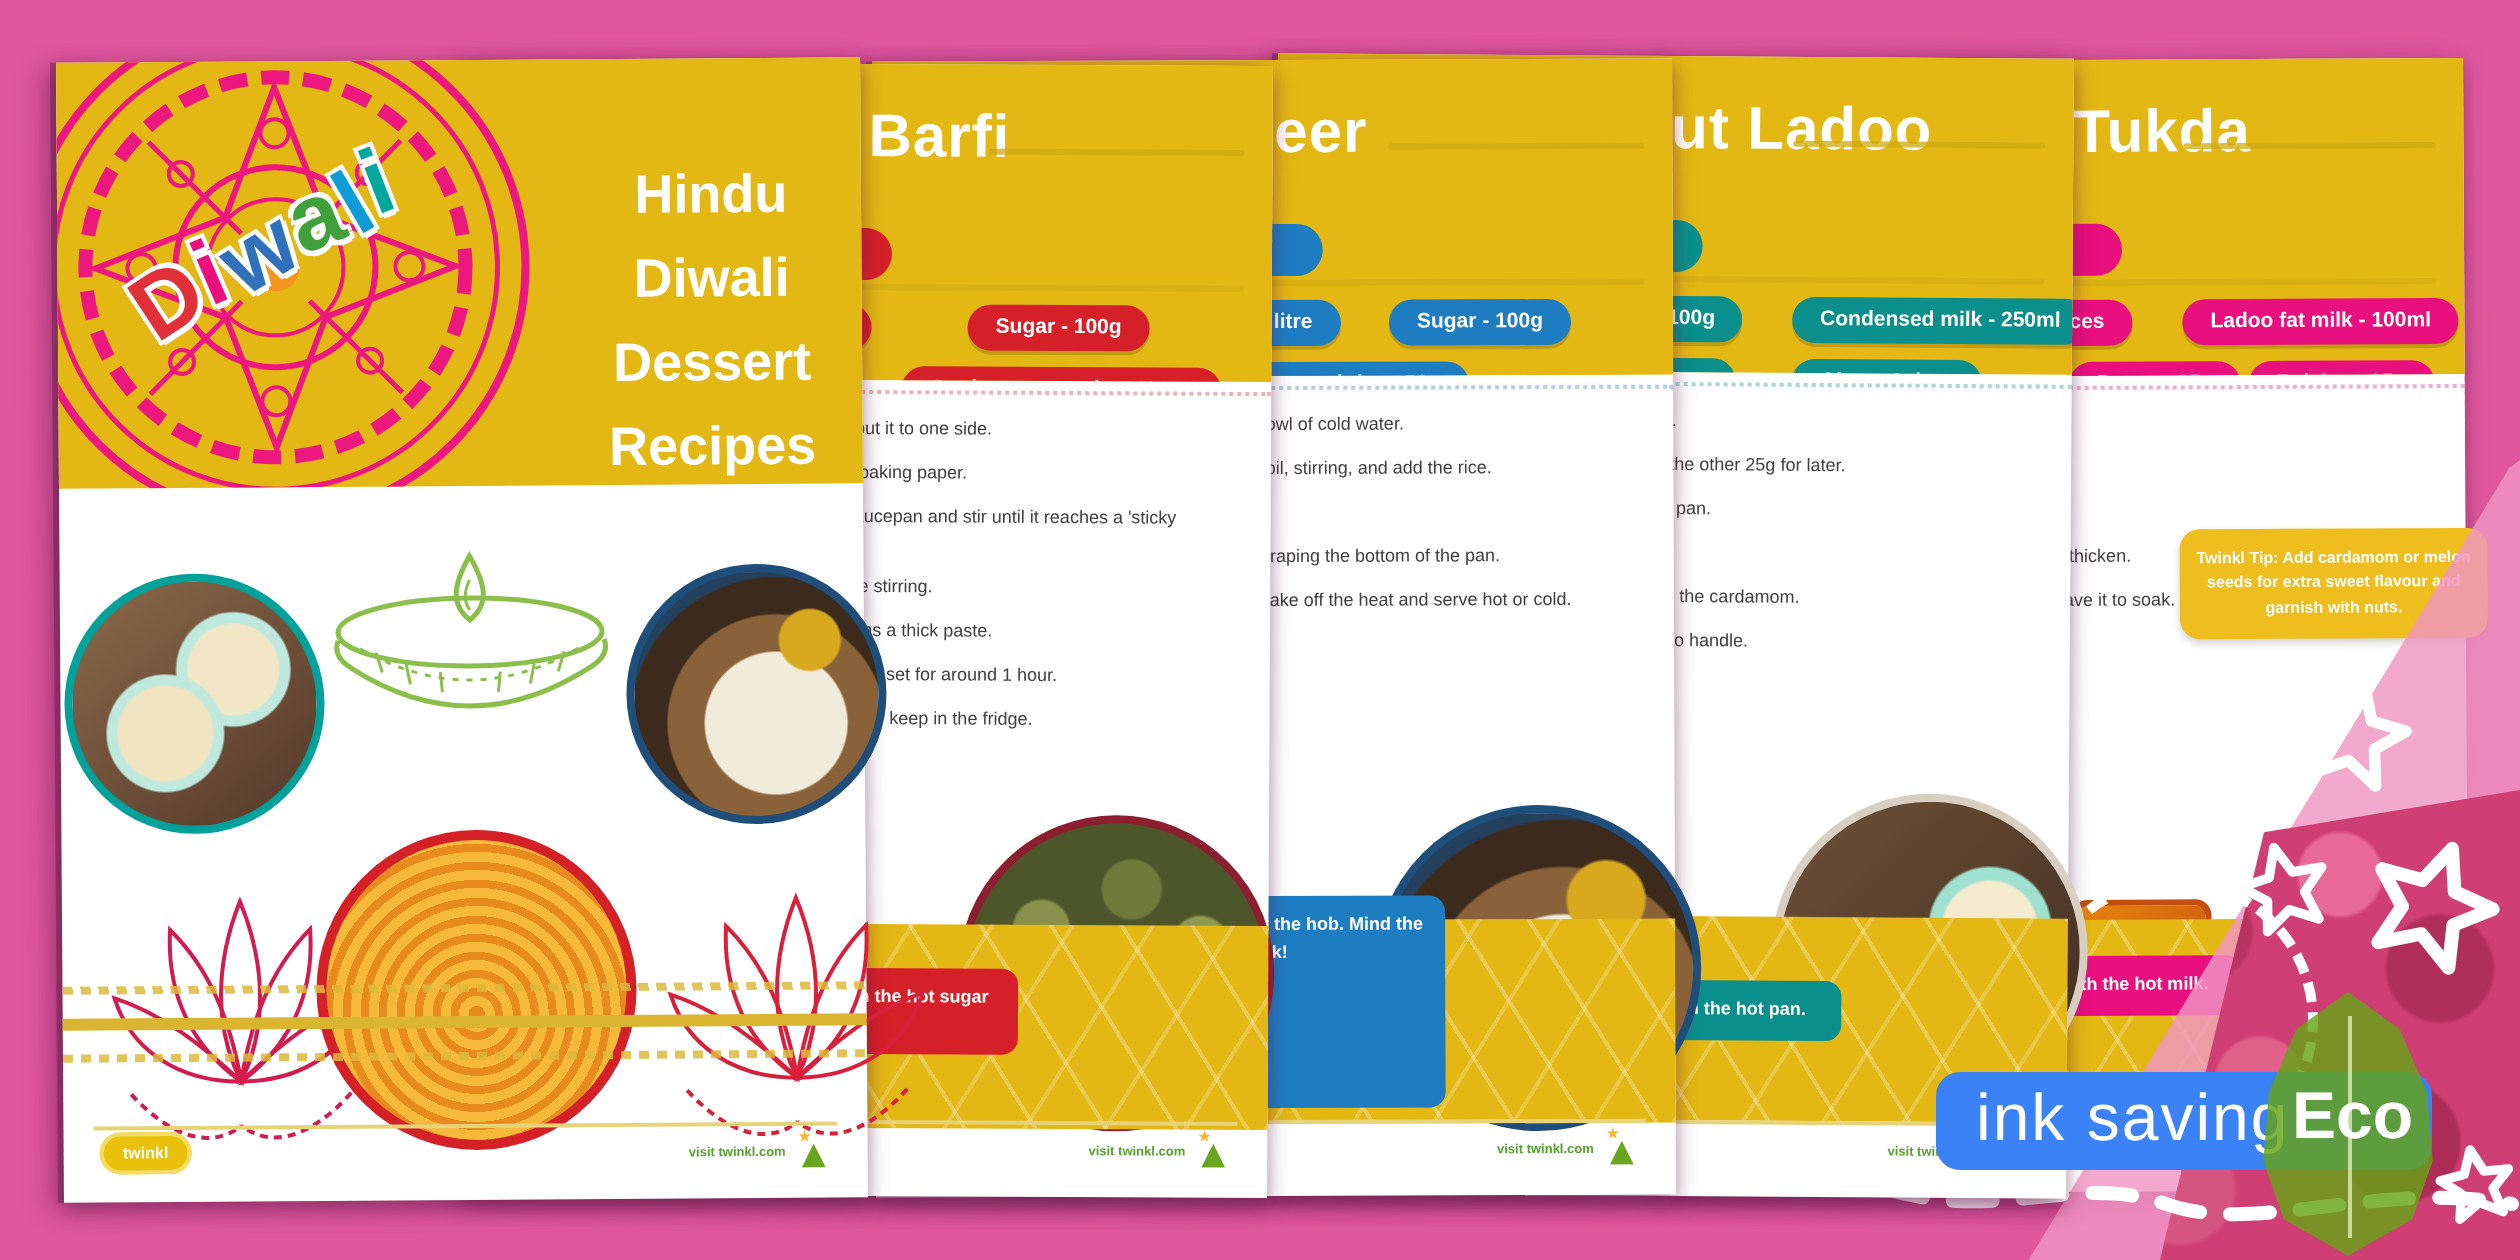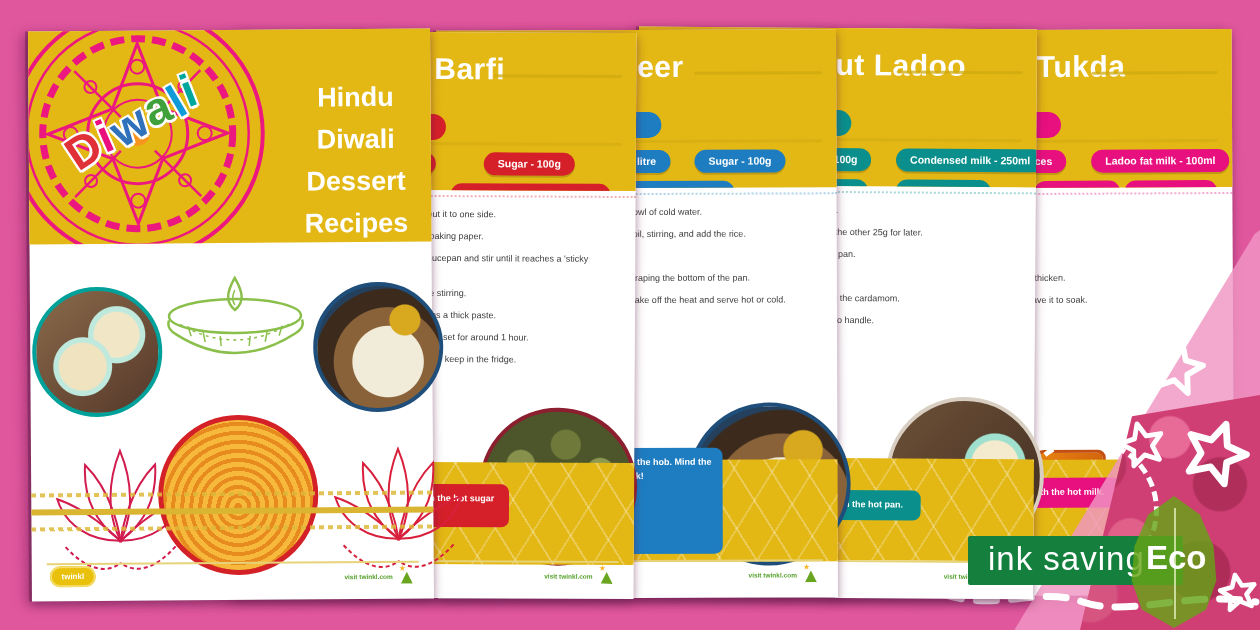--- a/index.html
+++ b/index.html
@@ -103,21 +103,21 @@
       radial-gradient(circle at 80% 38%, #b02f5a 0 12%, transparent 13%),
       radial-gradient(circle at 35% 62%, #e06089 0 11%, transparent 12%),
       radial-gradient(circle at 70% 75%, #ad2d58 0 13%, transparent 14%),
       radial-gradient(circle at 15% 85%, #d65580 0 10%, transparent 11%),
       #cf3f74;}
   .deco-star{position:absolute;z-index:17;}
   .dashed-circle{position:absolute;left:1015px;top:438px;width:134px;height:134px;border:5px dashed #fff;border-radius:50%;z-index:16;}
   .dash-line{position:absolute;left:938px;top:572px;z-index:18;}
 
   
-  .eco-band{position:absolute;left:968px;top:536px;width:215px;height:49px;background:#15803d;border-radius:2px;z-index:62;}
+  .eco-band{position:absolute;left:968px;top:536px;width:248px;height:49px;background:#3b82f6;border-radius:12px;z-index:62;}
   .eco-band .ink{position:absolute;left:20px;top:4px;font-size:33px;color:#fff;letter-spacing:1px;}
   .eco-leaf{position:absolute;left:1128px;top:496px;width:92px;height:132px;background:rgba(101,164,22,.82);z-index:63;
      clip-path:polygon(50% 0%,78% 14%,93% 38%,96% 64%,85% 86%,50% 100%,15% 86%,4% 64%,7% 38%,22% 14%);}
   .eco-leaf .vein{position:absolute;left:50%;top:9%;width:2px;height:84%;background:#d7e8b0;opacity:.85;}
   .eco-word{position:absolute;left:1146px;top:539px;font-size:33px;font-weight:bold;color:#fff;z-index:64;}
 </style>
 </head>
 <body>
 
 <div id="canvas">
@@ -136,20 +136,21 @@
     <div class="sep"></div>
     <div class="steps">
       <ol>
         <li>Cut the bread into triangles.</li>
         <li>Melt the butter in a frying pan.</li>
         <li>Fry the bread on both sides until golden.</li>
         <li>Warm the milk and sugar until it starts to thicken.</li>
         <li>Pour the milk over the fried bread and leave it to soak.</li>
       </ol>
     </div>
+    <div class="tip" style="left:255px;top:235px;width:138px;">Twinkl Tip: Add cardamom or melon seeds for extra sweet flavour and garnish with nuts.</div>
     <div class="photo ph-tukda" style="left:200px;top:420px;width:64px;height:80px;border-radius:8px;"></div>
     <div class="band">
       <div class="note" style="left:90px;top:18px;">Ask an adult to help with the hot milk.</div>
     </div>
     <div class="pfooter">
       <span class="visit">visit twinkl.com</span>
       <span class="mini-logo">
           <span class="leaf"></span>
           <span class="spark">★</span>
         </span>

